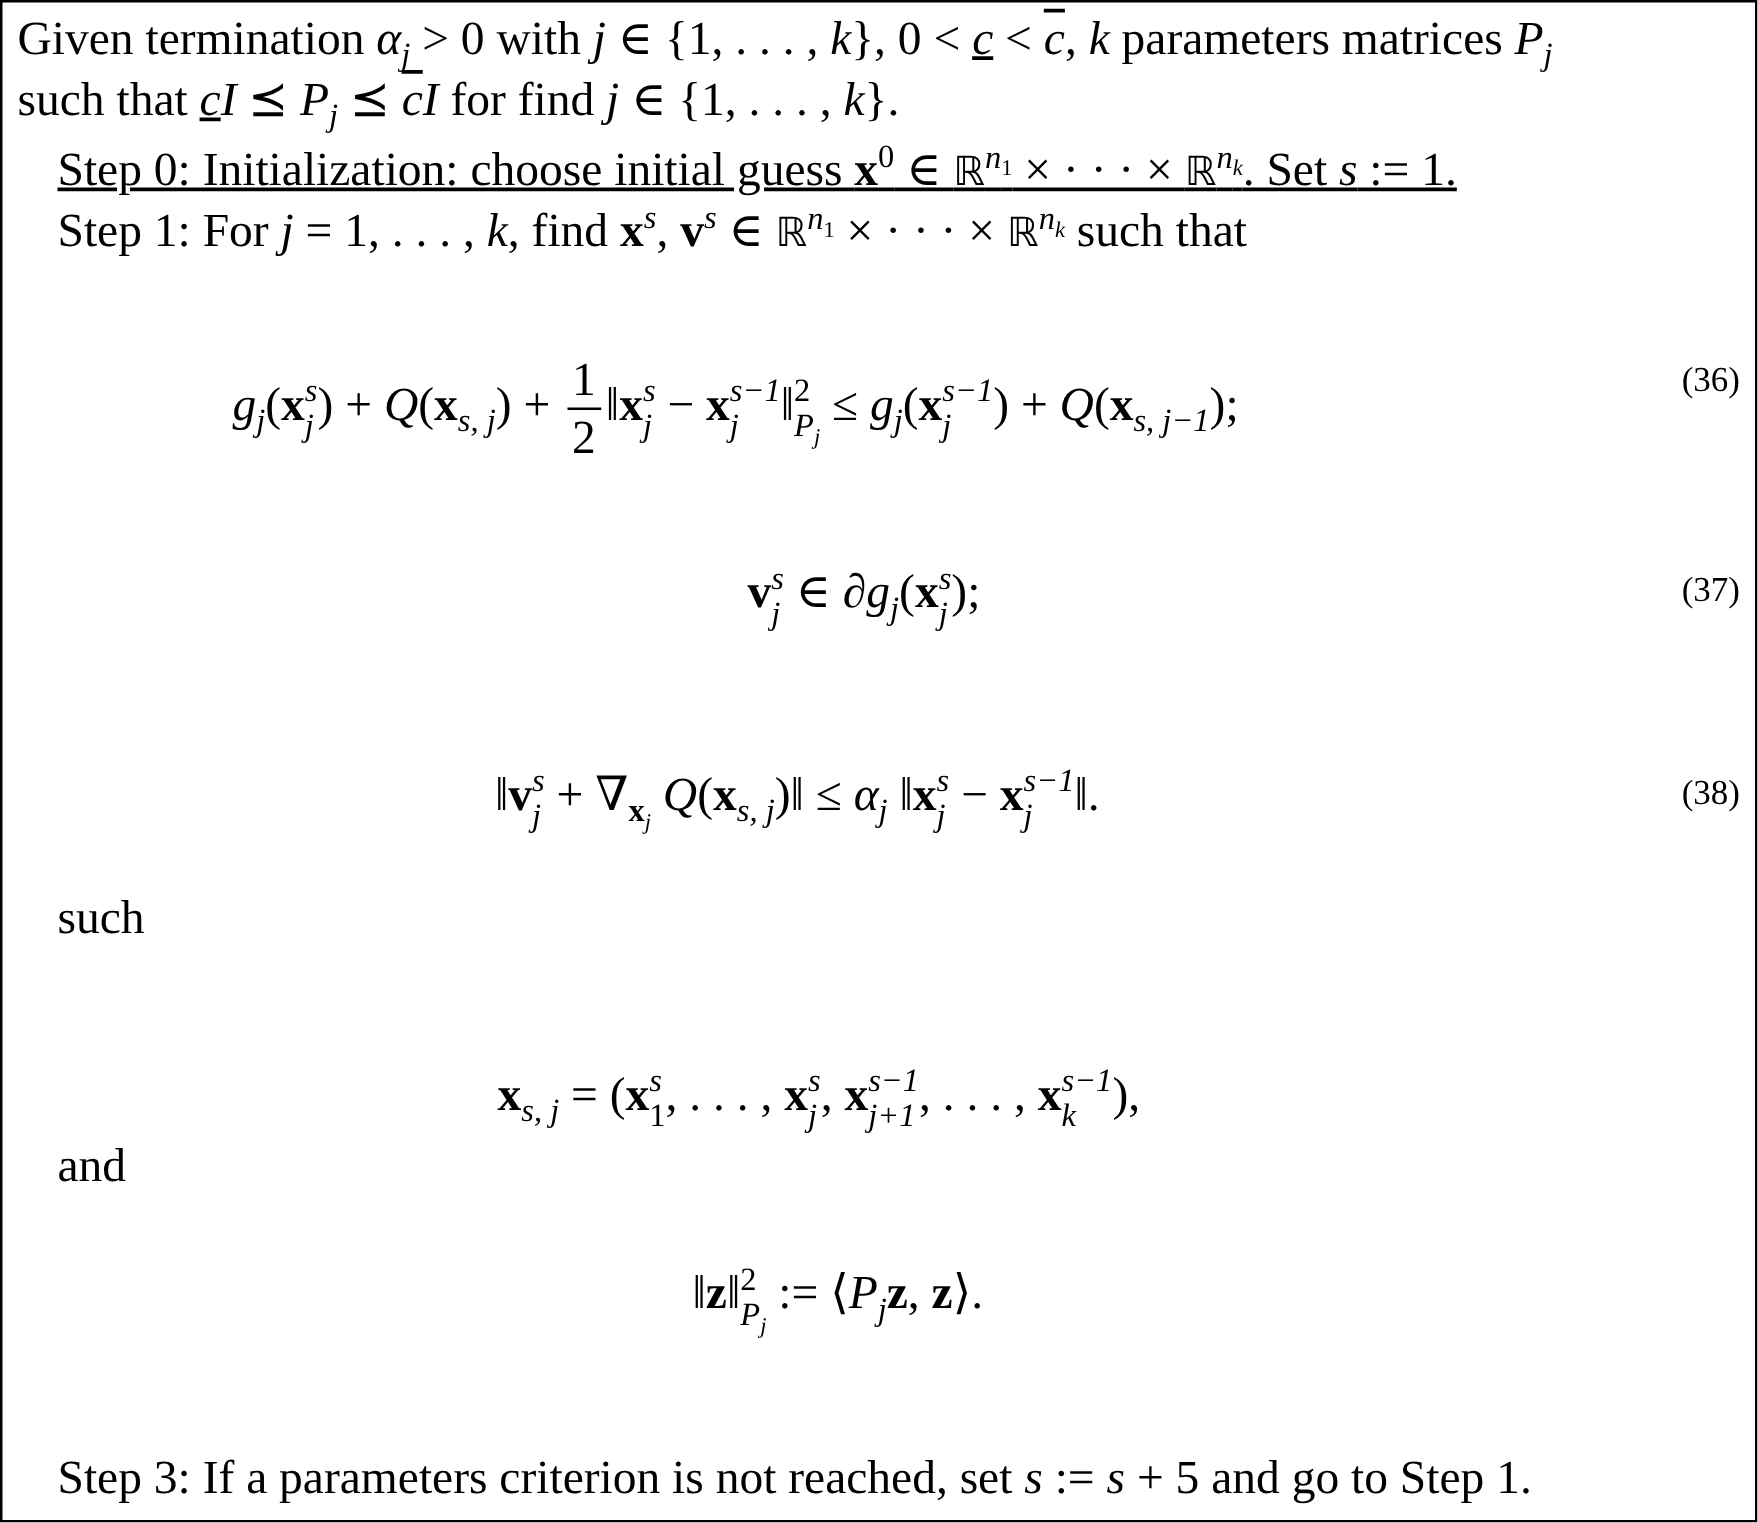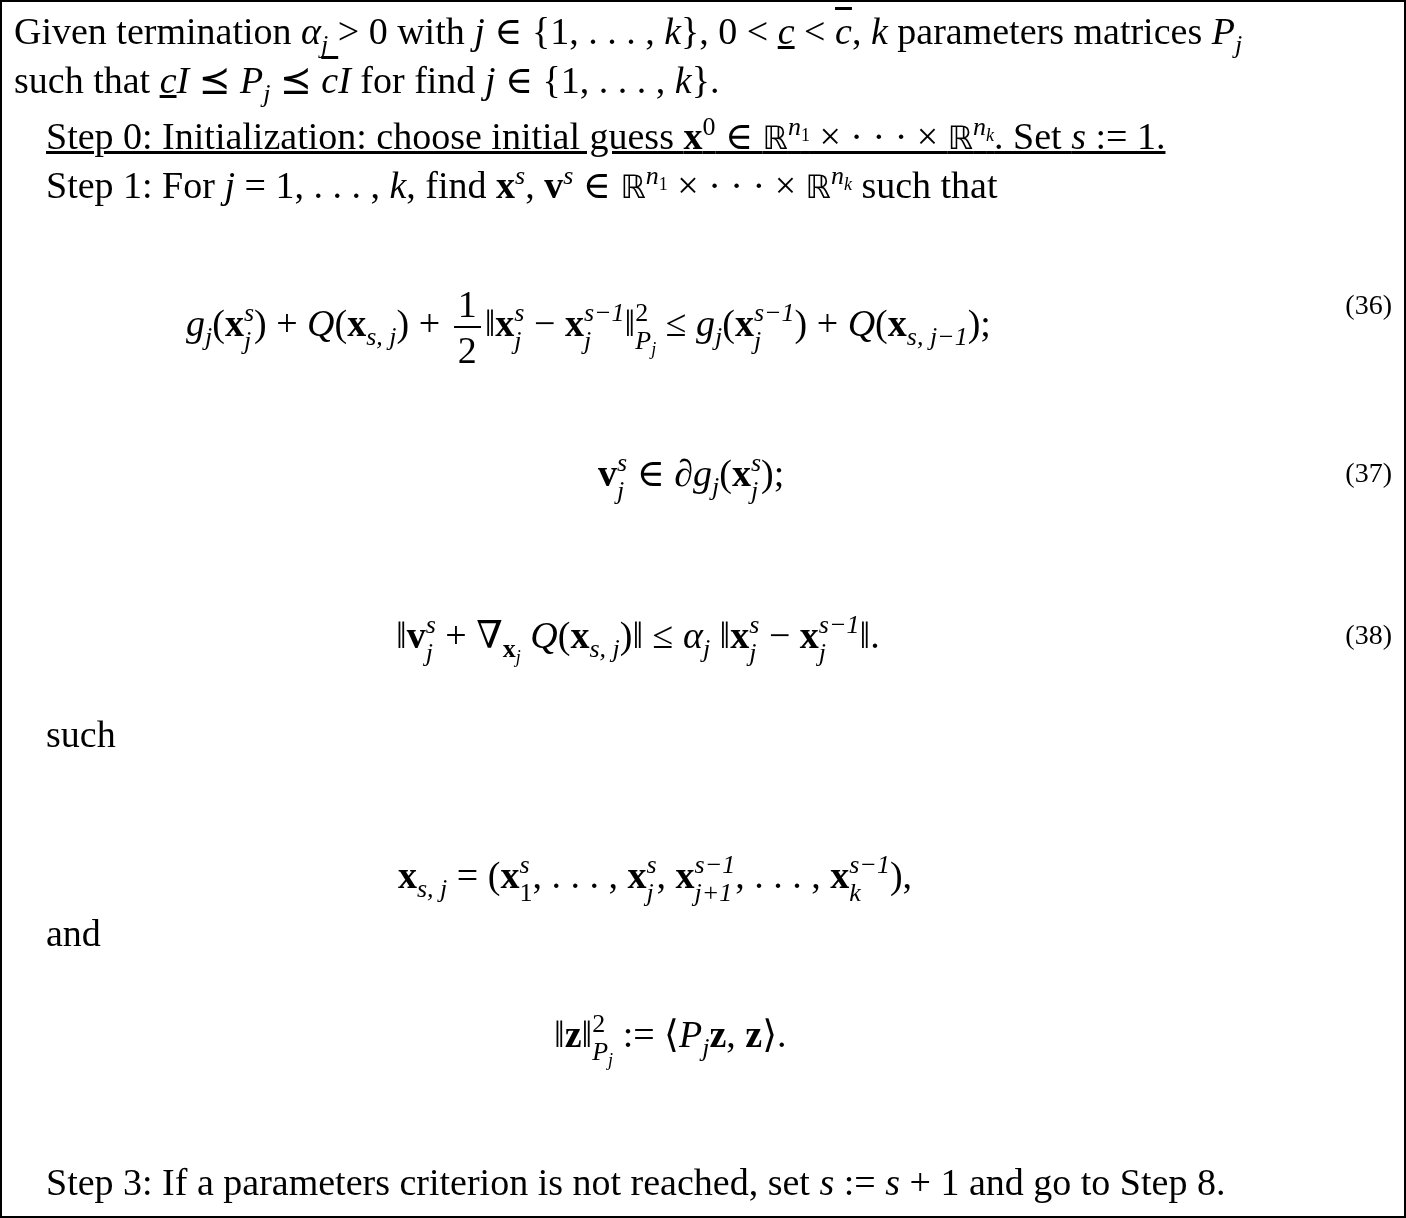--- a/index.html
+++ b/index.html
@@ -66,14 +66,14 @@
   <span class="b">x</span><sub class="i">s, j</sub><span> = (</span><span class="b">x</span><span class="ss"><span class="up i">s</span><span class="dn">1</span></span><span>, . . . , </span><span class="b">x</span><span class="ss"><span class="up i">s</span><span class="dn i">j</span></span><span>, </span><span class="b">x</span><span class="ss"><span class="up i">s−1</span><span class="dn i">j+1</span></span><span>, . . . , </span><span class="b">x</span><span class="ss"><span class="up i">s−1</span><span class="dn i">k</span></span><span>),</span>
 </div>
 
 <div class="line" style="left:46px; top:910px;">and</div>
 
 <div class="line" style="left:554px; top:1011px;">
   <span>‖</span><span class="b">z</span><span>‖</span><span class="ss"><span class="up">2</span><span class="dn i"><span>P</span><sub style="font-size:18px;">j</sub></span></span><span> := ⟨</span><span class="i">P</span><sub class="i">j</sub><span class="b">z</span><span>, </span><span class="b">z</span><span>⟩.</span>
 </div>
 
 <div class="line" style="left:46px; top:1159px;">
-  <span>Step 3: If a parameters criterion is not reached, set </span><span class="i">s</span><span> := </span><span class="i">s</span><span> + 1 and go to Step 8.</span>
+  <span>Step 3: If a parameters criterion is not reached, set </span><span class="i">s</span><span> := </span><span class="i">s</span><span> + 5 and go to Step 1.</span>
 </div>
 
 </body></html>

